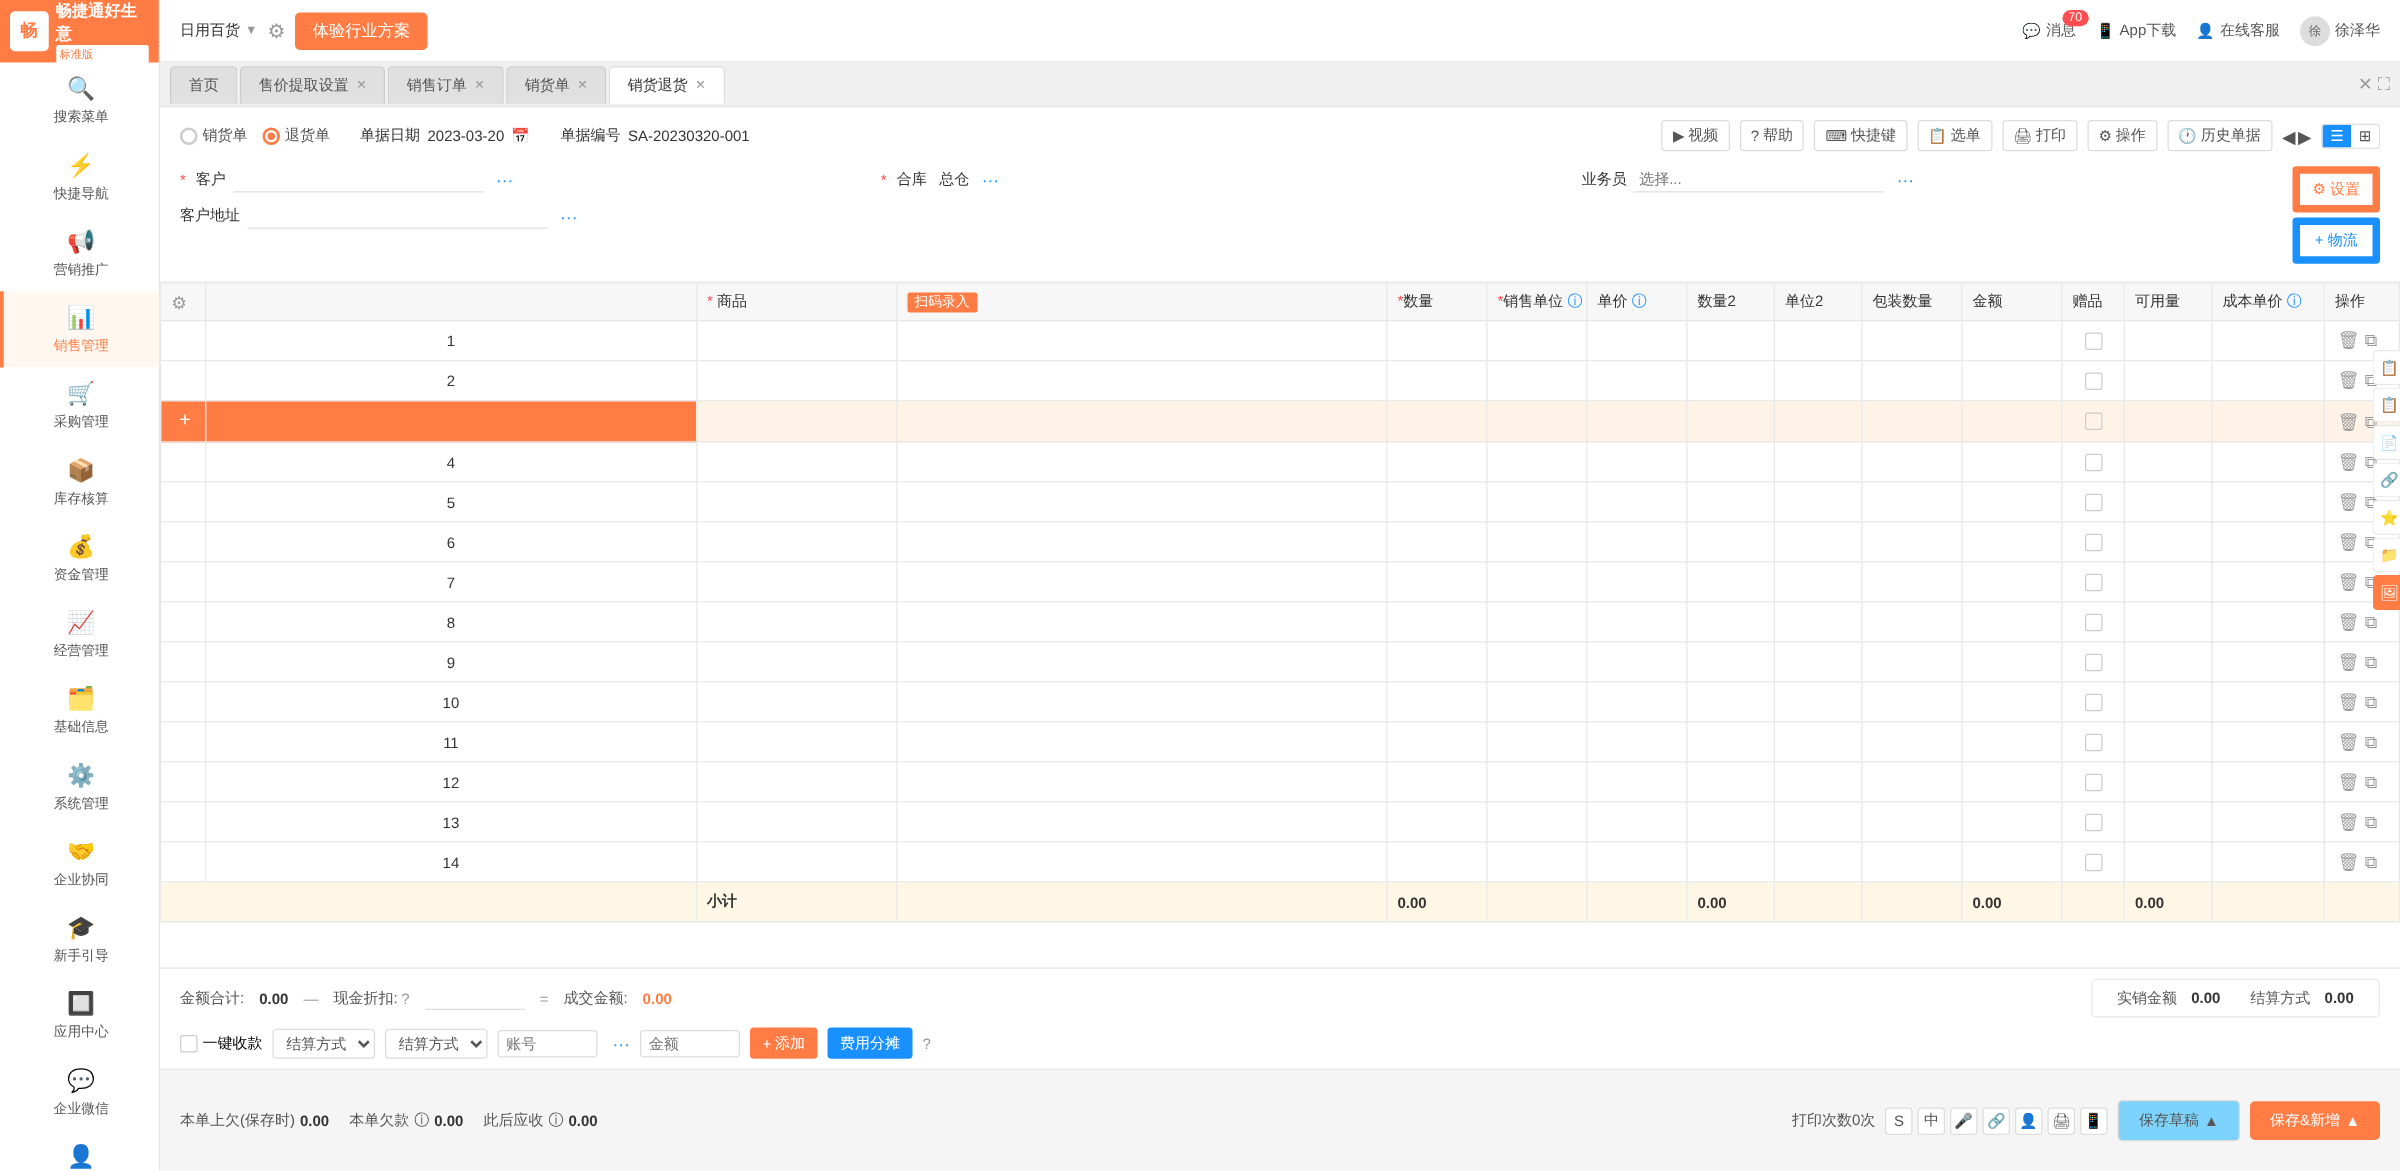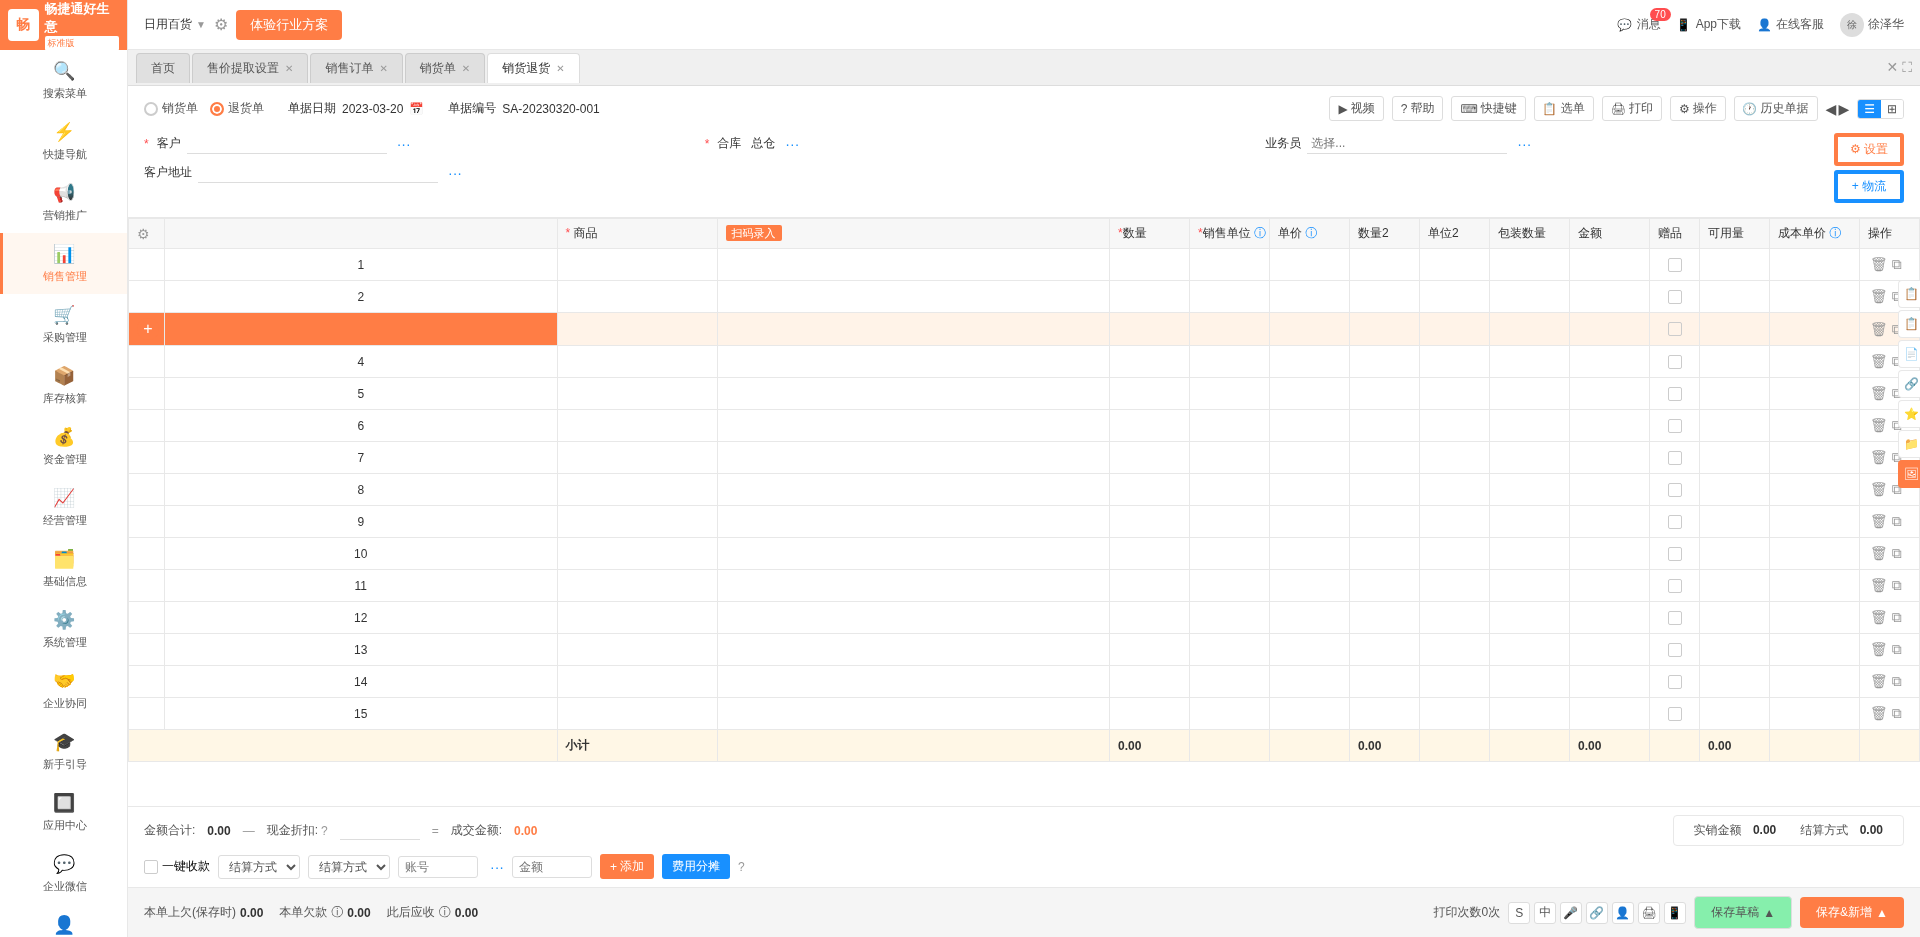--- a/index.html
+++ b/index.html
@@ -58,21 +58,21 @@
     .form-action-btn { display: flex; align-items: center; gap: 3px; color: #555; cursor: pointer; font-size: 12px; padding: 3px 8px; border: 1px solid #ddd; border-radius: 3px; background: #fff; }
 
     .form-fields-row { display: flex; align-items: center; gap: 0; flex-wrap: wrap; }
     .field-group { display: flex; align-items: center; gap: 6px; flex: 1; min-width: 280px; padding: 4px 0; }
     .field-required { color: #ff4d4f; margin-right: 2px; }
     .field-label { color: #333; white-space: nowrap; }
     .field-input { flex: 1; border: none; border-bottom: 1px solid #ddd; padding: 3px 4px; outline: none; color: #333; background: transparent; }
     .field-dots { color: #1890ff; cursor: pointer; font-size: 14px; margin-left: 4px; }
 
     .right-buttons { display: flex; flex-direction: column; gap: 4px; padding: 4px 0; min-width: 70px; }
-    .right-btn { border: 4px solid #737373; border-radius: 3px; padding: 4px 8px; cursor: pointer; font-size: 12px; background: #fff; color: #555; text-align: center; }
+    .right-btn { border: 6px solid #737373; border-radius: 3px; padding: 4px 8px; cursor: pointer; font-size: 12px; background: #fff; color: #555; text-align: center; }
     .right-btn.settings { color: #ff7d45; border-color: #ff7d45; }
     .right-btn.logistics { color: #1890ff; border-color: #1890ff; }
 
     
     .table-container { flex: 1; overflow: auto; }
     .data-table { width: 100%; border-collapse: collapse; table-layout: fixed; }
     .data-table th { background: #f7f7f7; padding: 6px 8px; text-align: left; border: 1px solid #e8e8e8; color: #333; font-weight: normal; white-space: nowrap; font-size: 12px; }
     .data-table td { padding: 5px 8px; border: 1px solid #e8e8e8; color: #333; font-size: 12px; height: 32px; }
     .data-table tr.highlighted td { background: #fff3e8; }
     .data-table tr.highlighted td:first-child { background: #ff7d45; color: #fff; }
@@ -113,31 +113,31 @@
     .deal-value { color: #ff7d45; font-weight: bold; }
     .bottom-row2 { display: flex; align-items: center; gap: 8px; }
     .bottom-checkbox { display: flex; align-items: center; gap: 4px; color: #000000; }
     .bottom-select { border: 1px solid #ddd; border-radius: 3px; padding: 3px 6px; color: #555; background: #fff; cursor: pointer; }
     .bottom-input { border: 1px solid #ddd; border-radius: 3px; padding: 3px 6px; color: #555; width: 80px; }
     .add-btn { background: #ff7d45; color: #fff; border: none; border-radius: 3px; padding: 4px 10px; cursor: pointer; display: flex; align-items: center; gap: 3px; }
     .expense-btn { background: #1890ff; color: #fff; border: none; border-radius: 3px; padding: 4px 10px; cursor: pointer; }
     .help-icon { color: #999; cursor: pointer; }
 
     
-    .statusbar { background: #f5f5f5; border-top: 1px solid #e8e8e8; padding: 8px 16px; display: flex; align-items: center; gap: 16px; font-size: 12px; color: #555; }
+    .statusbar { background: #f5f5f5; border-top: 1px solid #e8e8e8; padding: 24px 16px; display: flex; align-items: center; gap: 16px; font-size: 12px; color: #555; }
     .status-item { display: flex; align-items: center; gap: 4px; }
     .status-value { color: #333; font-weight: bold; }
     .statusbar-right { margin-left: auto; display: flex; align-items: center; gap: 8px; }
     .print-btn { color: #555; display: flex; align-items: center; gap: 3px; font-size: 12px; }
     .toolbar-icons { display: flex; gap: 4px; }
     .toolbar-icon { width: 22px; height: 22px; border-radius: 3px; background: #fff; border: 1px solid #ddd; display: flex; align-items: center; justify-content: center; cursor: pointer; font-size: 12px; color: #555; }
 
     
     .save-area { margin-left: auto; display: flex; gap: 8px; align-items: center; }
-    .draft-btn { border: 1px solid #ddd; border-radius: 4px; padding: 7px 16px; background: #86efac; color: #555; cursor: pointer; display: flex; align-items: center; gap: 4px; }
+    .draft-btn { border: 1px solid #ddd; border-radius: 4px; padding: 7px 16px; background: #7dd3fc; color: #555; cursor: pointer; display: flex; align-items: center; gap: 4px; }
     .save-btn { background: #ff7d45; color: #fff; border: none; border-radius: 4px; padding: 7px 16px; cursor: pointer; display: flex; align-items: center; gap: 4px; font-size: 13px; }
 
     .scan-badge { background: #ff7d45; color: #fff; border-radius: 2px; padding: 2px 6px; font-size: 11px; cursor: pointer; }
     .gear-icon-cell { color: #999; cursor: pointer; font-size: 14px; }
     .nav-arrows { display: flex; gap: 2px; }
     .nav-arrow { color: #555; cursor: pointer; font-size: 14px; }
     .view-toggle { display: flex; border: 1px solid #ddd; border-radius: 3px; overflow: hidden; }
     .view-btn { padding: 2px 6px; cursor: pointer; color: #555; background: #fff; font-size: 12px; }
     .view-btn.active { background: #1890ff; color: #fff; }
   </style>
@@ -703,41 +703,20 @@
               <td></td>
               <td>
                 <div class="checkbox-cell">
                   <span class="cb"></span>
                 </div>
               </td>
               <td></td>
               <td></td>
               <td><span class="op-icon">🗑</span><span class="op-icon">⧉</span></td>
             </tr>
-          <tr>
-              <td></td>
-              <td class="col-num">15</td>
-              <td></td>
-              <td></td>
-              <td></td>
-              <td></td>
-              <td></td>
-              <td></td>
-              <td></td>
-              <td></td>
-              <td></td>
-              <td>
-                <div class="checkbox-cell">
-                  <span class="cb"></span>
-                </div>
-              </td>
-              <td></td>
-              <td></td>
-              <td><span class="op-icon">🗑</span><span class="op-icon">⧉</span></td>
-            </tr>
 
           <tr class="total-row">
             <td colspan="2"></td>
             <td><span>小计</span></td>
             <td></td>
             <td><span>0.00</span></td>
             <td></td>
             <td></td>
             <td><span>0.00</span></td>
             <td></td>

